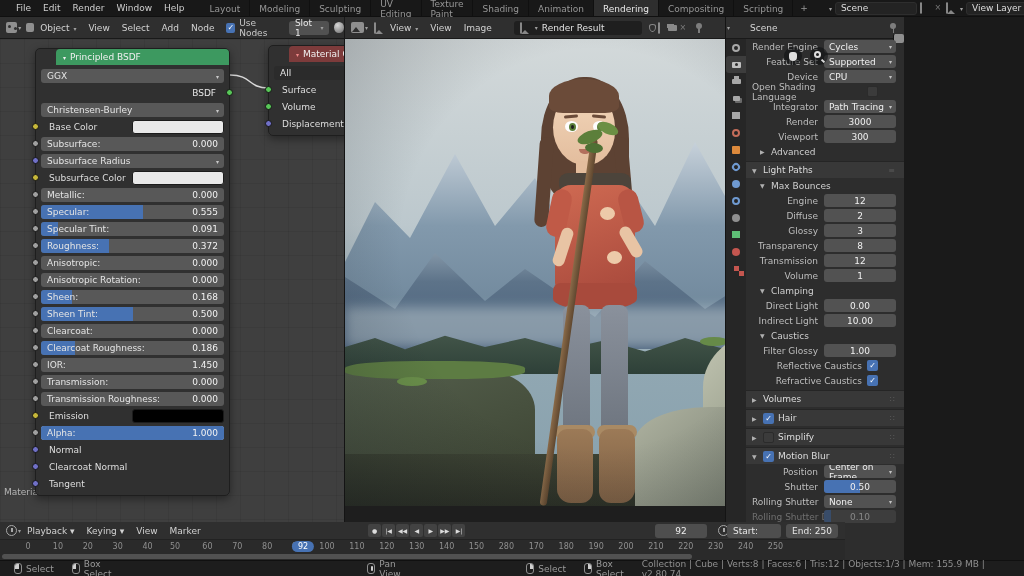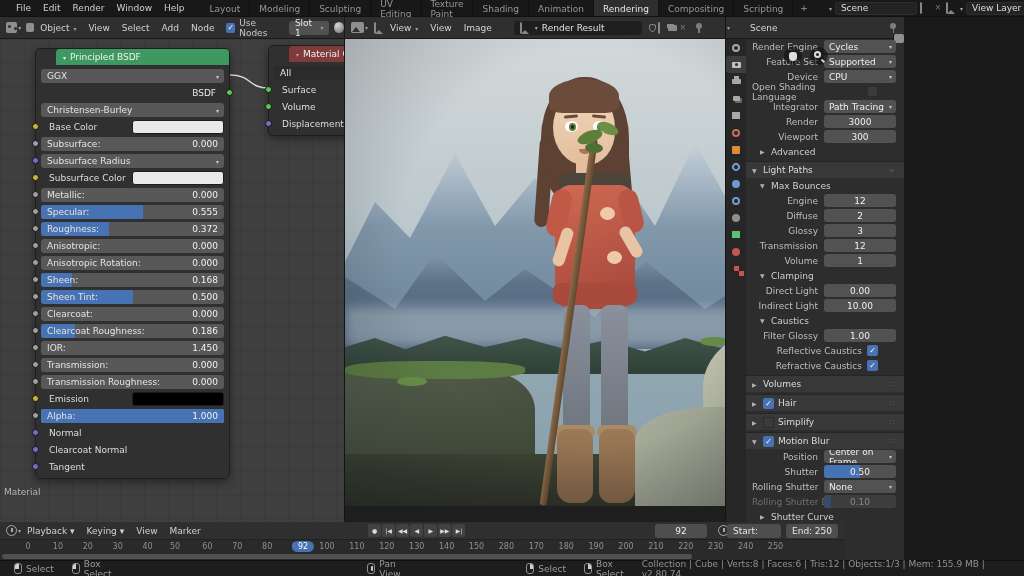--- a/index.html
+++ b/index.html
@@ -299,20 +299,28 @@
               <span class="nlbl">Metallic:</span>
               <span class="nval">0.000</span>
             </div>
           </div>
           <div class="nrow">
             <span class="socket sock-gray"></span>
             <div class="nwidget">
               <span class="nfill" style="width: 55.5%;"></span>
               <span class="nlbl">Specular:</span>
               <span class="nval">0.555</span>
+            </div>
+          </div>
+          <div class="nrow">
+            <span class="socket sock-gray"></span>
+            <div class="nwidget">
+              <span class="nfill" style="width: 9.1%;"></span>
+              <span class="nlbl">Specular Tint:</span>
+              <span class="nval">0.091</span>
             </div>
           </div>
           <div class="nrow">
             <span class="socket sock-gray"></span>
             <div class="nwidget">
               <span class="nfill" style="width: 37.2%;"></span>
               <span class="nlbl">Roughness:</span>
               <span class="nval">0.372</span>
             </div>
           </div>
@@ -625,20 +633,26 @@
             <span class="pv">2</span>
           </div>
         </div>
         <div class="prow">
           <span class="plabel">Glossy</span>
           <div class="pwidget">
             <span class="pv">3</span>
           </div>
         </div>
         <div class="prow">
+          <span class="plabel">Transparency</span>
+          <div class="pwidget">
+            <span class="pv">8</span>
+          </div>
+        </div>
+        <div class="prow">
           <span class="plabel">Transmission</span>
           <div class="pwidget">
             <span class="pv">12</span>
           </div>
         </div>
         <div class="prow">
           <span class="plabel">Volume</span>
           <div class="pwidget">
             <span class="pv">1</span>
           </div>

